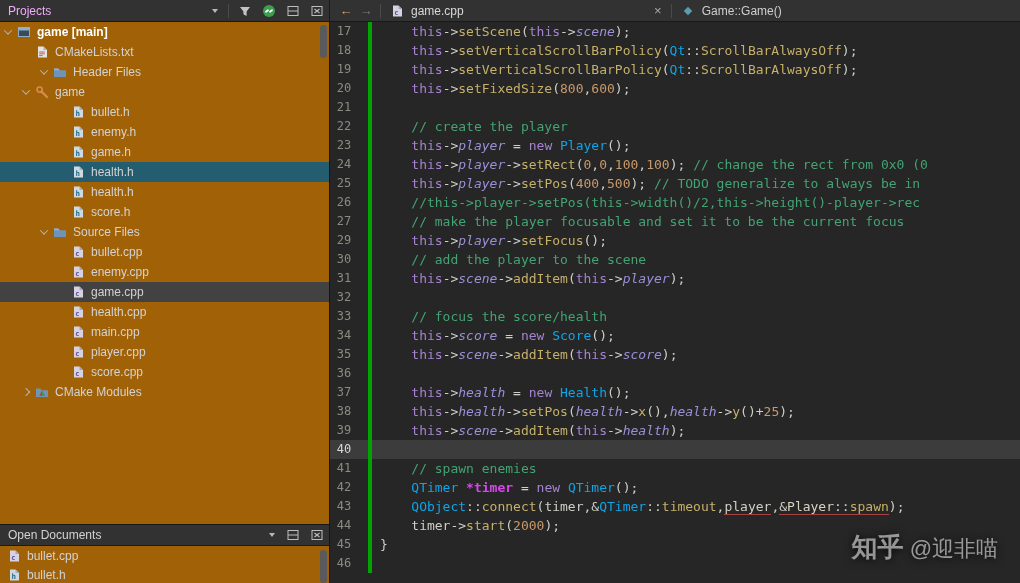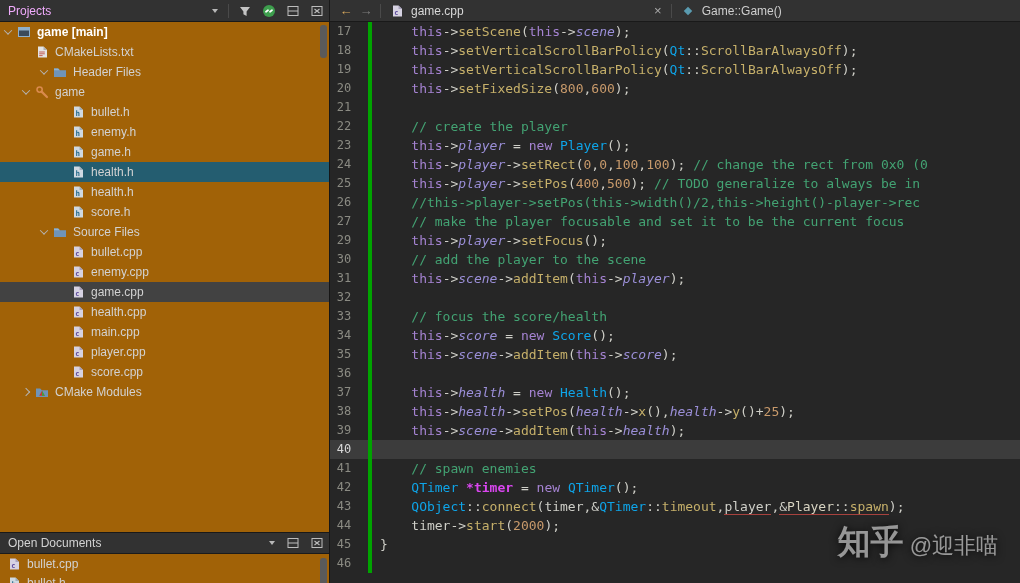--- a/index.html
+++ b/index.html
@@ -35,21 +35,21 @@
   .chevslot { width:16px; flex:none; display:flex; align-items:center; justify-content:center; }
   .chev { display:inline-block; width:6px; height:6px; border-right:1.5px solid #b4b4b4; border-bottom:1.5px solid #b4b4b4; }
   .chev.down { transform:rotate(45deg) translate(-1px,-1px); }
   .chev.right { transform:rotate(-45deg); }
   .ticon { width:16px; height:16px; flex:none; display:flex; align-items:center; justify-content:center; margin-right:5px; }
   .tlabel { color:#d2d2d2; }
   .tbold { font-weight:bold; color:#ffffff; }
   .sbthumb { position:absolute; width:7px; background:#5a5a5a; border-radius:3px; }
   .sb-tree { right:2px; top:3px; height:33px; }
   
-  .odpanel { margin-top:auto; height:51px; border-top:1px solid #191919; position:relative; }
+  .odpanel { margin-top:auto; height:59px; border-top:1px solid #191919; position:relative; }
   .odheader { height:21px; background:#323232; border-bottom:1px solid #1b1b1b; display:flex; align-items:center; padding-left:8px; }
   .odrow { height:19px; display:flex; align-items:center; padding-left:6px; white-space:nowrap; }
   .sb-od { right:2px; top:25px; height:33px; }
   
   .editor { flex:1; min-width:0; background:#262626; font-family:"DejaVu Sans Mono", monospace; font-size:13px; overflow:hidden; position:relative; }
   .cline { display:flex; height:19px; line-height:19px; white-space:pre; }
   .cline.cur { background:#3c3c3c; }
   .ln { width:38px; flex:none; text-align:center; padding-right:10px; color:#8b8b83; font-size:12px; }
   .cline.cur .ln { color:#d8d8d8;border-radius:6px; }
   .vcs { width:4px; flex:none; background:#00a300; }
@@ -61,21 +61,21 @@
   .codetxt .typ { color:#0ea5e9; }
   .codetxt .num { color:#c89a6b; }
   .codetxt .com { color:#43a373; }
   .codetxt .loc { color:#d946ef; font-weight:bold; }
   .codetxt .err { border-bottom:1px solid #a8423e; }
   .codetxt .typ.err { color:#d8d4c2; }
   .codetxt .fn.err { color:#c6b06a; }
   
   .watermark { position:absolute; right:22px; bottom:18px; color:rgba(255,255,255,0.55);
     text-shadow:0 1px 8px rgba(0,0,0,0.9); font-size:22px; white-space:nowrap; }
-  .watermark .wm-bold { font-weight:bold; font-size:33px; }
+  .watermark .wm-bold { font-weight:bold; font-size:26px; }
 </style>
 </head>
 <body>
 
 <div class="topbar">
   <div class="ph">
     <span class="ph-title">Projects</span>
     <span class="grow"></span>
     <span class="dcaret"></span>
     <span class="vsep"></span>

